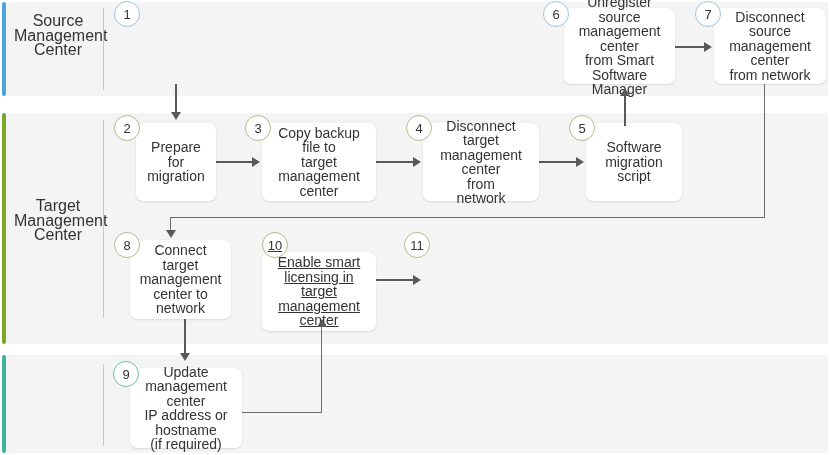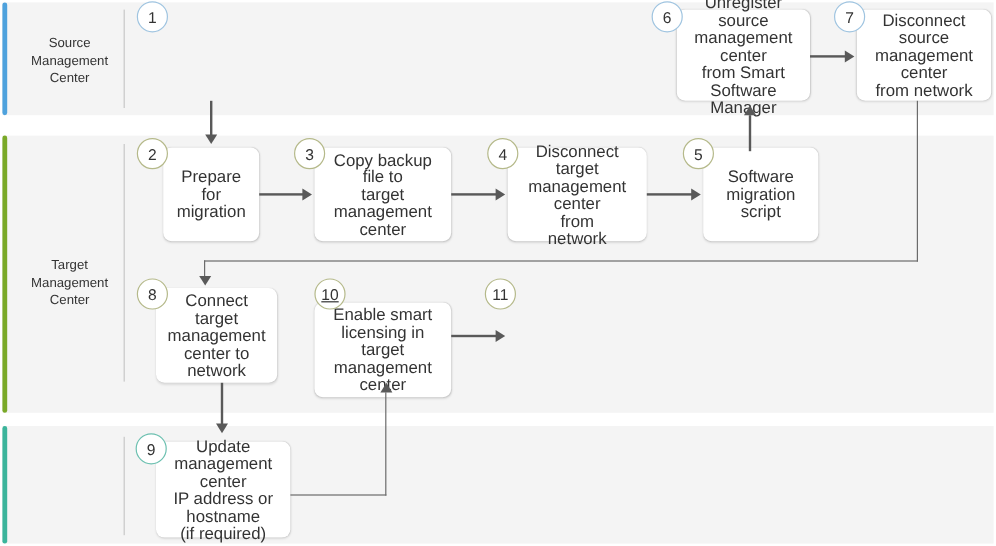--- a/index.html
+++ b/index.html
@@ -28,24 +28,23 @@
     width:4px;
     height:100%;
     border-radius:2px;
   }
   .lane-label{
     position:absolute;
     left:14px;
     width:88px;
     text-align:center;
     color:#333333;
-    font-size:11px;
+    font-size:16px;
     line-height:14.5px;
     white-space:pre-line;
-    margin-top:15px;
   }
   .lane-divider{
     position:absolute;
     width:1px;
     background:#c8c8c8;
   }
 
   
   .box{
     position:absolute;
@@ -209,21 +208,21 @@
 network</div>
   <div class="circle green" style="left:114px;top:232px;">8</div>
 
   <div class="box" style="left:130px;top:368px;width:112px;height:80px;">Update
 management center
 IP address or
 hostname
 (if required)</div>
   <div class="circle teal" style="left:113px;top:361px;">9</div>
 
-  <div class="box" style="left:262px;top:252px;width:114px;height:79px;">Enable smart
+  <div class="box" style="left:262px;top:252px;width:114px;height:79px;text-decoration:underline;">Enable smart
 licensing in
 target management
 center</div>
   <div class="circle green" style="left:262px;top:232px;text-decoration:underline;">10</div>
 
   <div class="circle green" style="left:404px;top:232px;">11</div>
 
 </div>
 
 </body></html>

